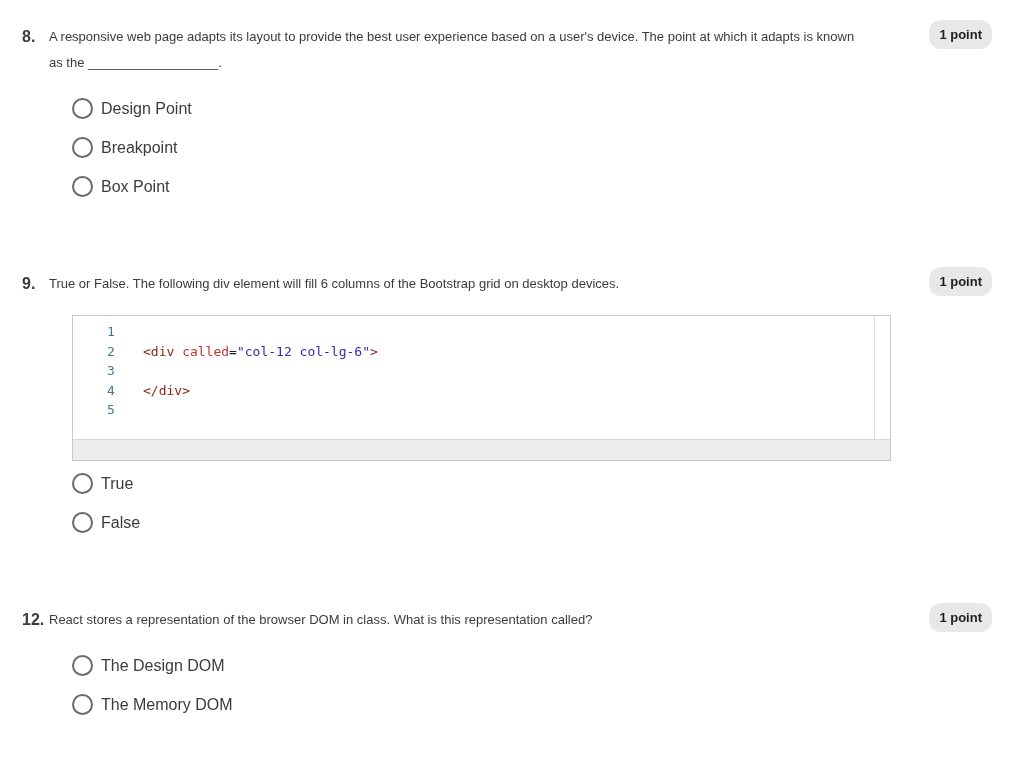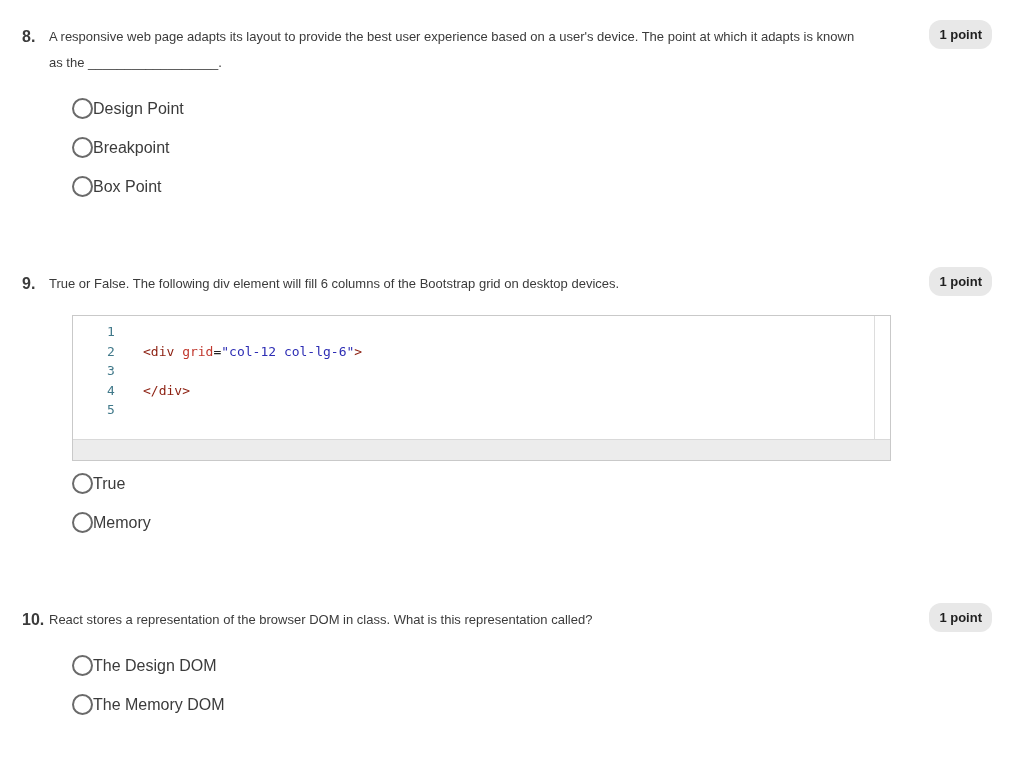--- a/index.html
+++ b/index.html
@@ -47,21 +47,21 @@
     padding: 8px 10px;
     border-radius: 12px;
     white-space: nowrap;
   }
 
   .options { margin: 22px 0 0 50px; }
   .options.after-code { margin-top: 12px; }
   .option {
     display: flex;
     align-items: center;
-    gap: 0;
+    gap: 8px;
     height: 21px;
     margin-bottom: 18px;
     cursor: pointer;
   }
   .radio {
     width: 17px;
     height: 17px;
     border: 2px solid #6a6a6a;
     border-radius: 50%;
     background: #ffffff;
@@ -150,45 +150,45 @@
   <section class="question-block q9">
     <div class="points-badge">1 point</div>
     <div class="q-row">
       <div class="q-num">9.</div>
       <div class="q-text">True or False. The following div element will fill 6 columns of the Bootstrap grid on desktop devices.</div>
     </div>
 
     <div class="code-block">
       <div class="code-lines">
         <div class="code-line"><span class="line-no">1</span></div>
-        <div class="code-line"><span class="line-no">2</span><span class="tok-tag">&lt;div </span><span class="tok-attr">grid</span><span class="tok-eq">=</span><span class="tok-str">"col-12 col-lg-6"</span><span class="tok-tag">&gt;</span></div>
+        <div class="code-line"><span class="line-no">2</span><span class="tok-tag">&lt;div </span><span class="tok-attr">called</span><span class="tok-eq">=</span><span class="tok-str">"col-12 col-lg-6"</span><span class="tok-tag">&gt;</span></div>
         <div class="code-line"><span class="line-no">3</span></div>
         <div class="code-line"><span class="line-no">4</span><span class="tok-tag">&lt;/div&gt;</span></div>
         <div class="code-line"><span class="line-no">5</span></div>
       </div>
       <div class="v-scrollbar"></div>
       <div class="h-scrollbar"></div>
     </div>
 
     <div class="options after-code">
       <div class="option">
         <span class="radio"></span>
         <span class="option-label">True</span>
       </div>
       <div class="option">
         <span class="radio"></span>
-        <span class="option-label">Memory</span>
+        <span class="option-label">False</span>
       </div>
     </div>
   </section>
 
   <section class="question-block q10">
     <div class="points-badge">1 point</div>
     <div class="q-row">
-      <div class="q-num">10.</div>
+      <div class="q-num">12.</div>
       <div class="q-text">React stores a representation of the browser DOM in class. What is this representation called?</div>
     </div>
     <div class="options">
       <div class="option">
         <span class="radio"></span>
         <span class="option-label">The Design DOM</span>
       </div>
       <div class="option">
         <span class="radio"></span>
         <span class="option-label">The Memory DOM</span>

